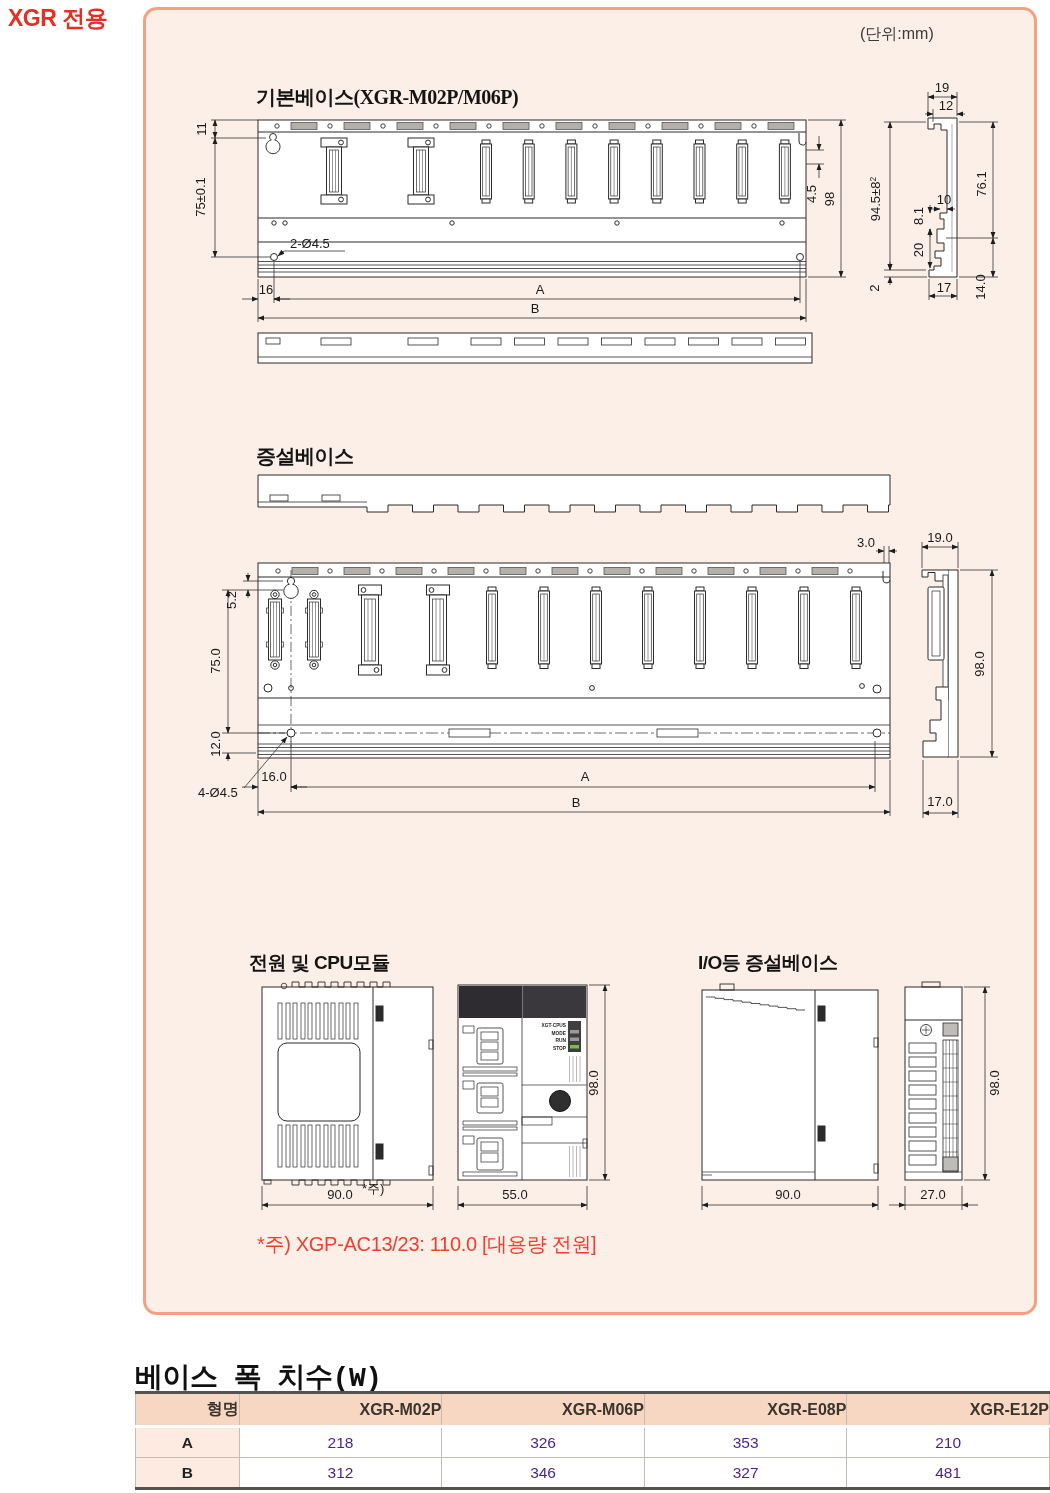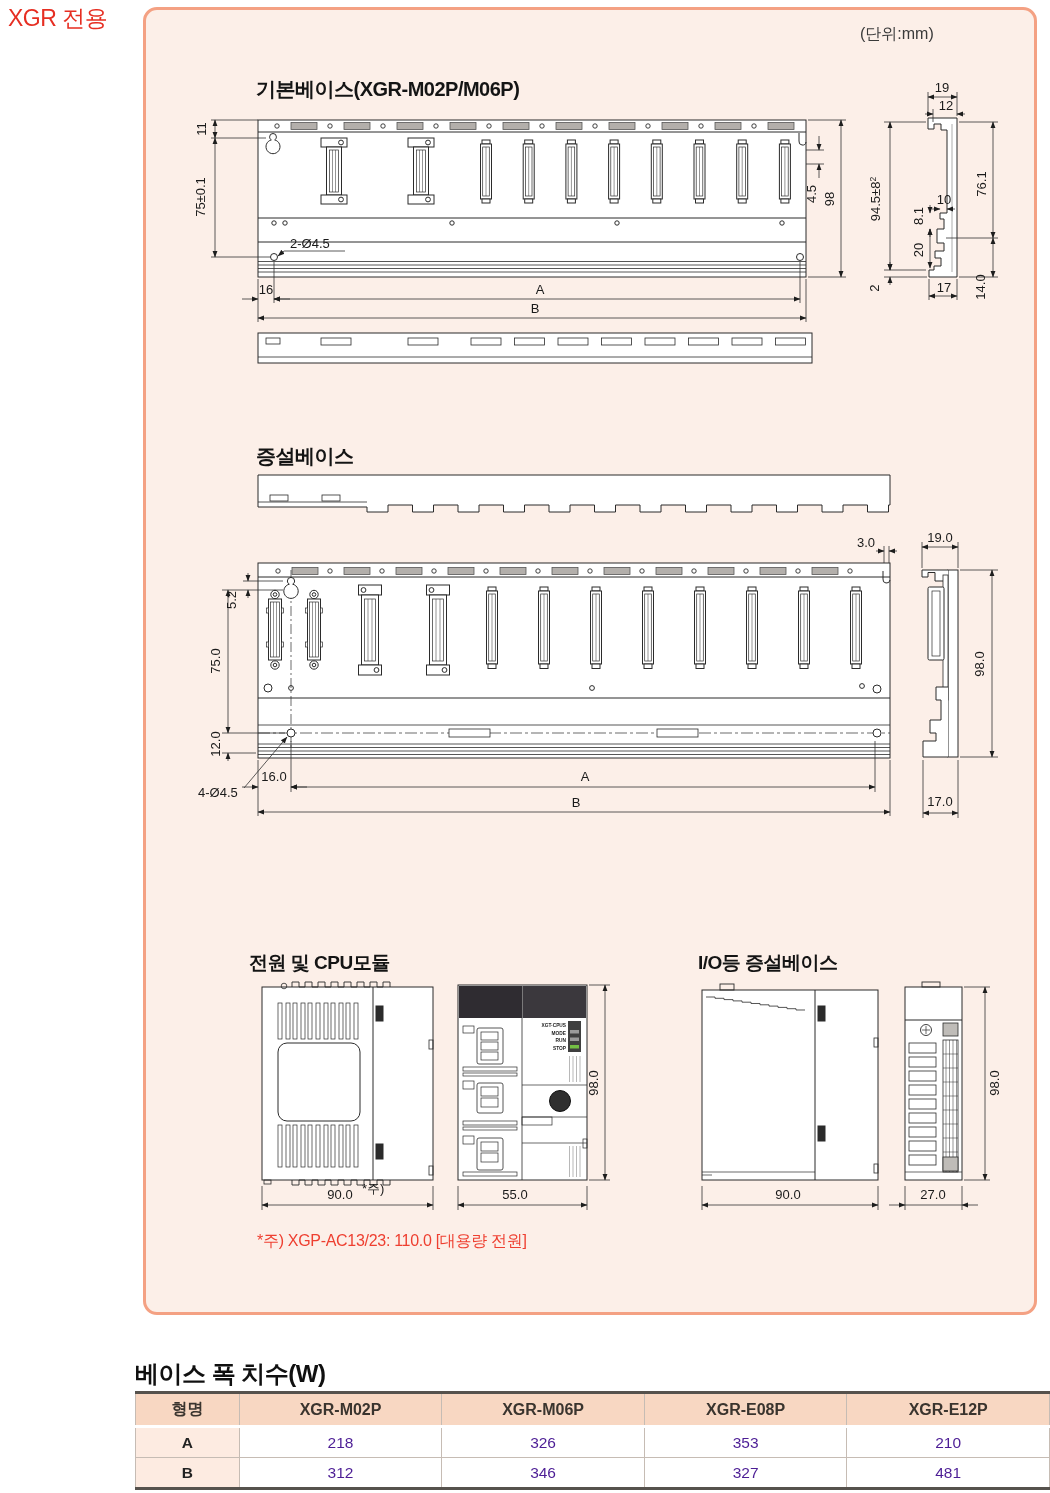--- a/index.html
+++ b/index.html
@@ -2,35 +2,35 @@
 <html><head>
 <meta charset="utf-8">
 <style>
   html,body{margin:0;padding:0;}
   body{width:1050px;height:1493px;position:relative;background:#ffffff;overflow:hidden;
        font-family:"Liberation Sans", sans-serif;color:#1a1a1a;}
   .abs{position:absolute;}
   #panel{left:143px;top:7px;width:894px;height:1308px;background:#fcefe8;
          border:3px solid #f4a183;border-radius:14px;box-sizing:border-box;z-index:0;}
   #vector{left:0;top:0;width:1050px;height:1493px;z-index:1;pointer-events:none;}
-  .tag{left:8px;top:3px;font-size:23px;font-weight:400;color:#e62e22;letter-spacing:-0.5px;z-index:2;}
+  .tag{left:8px;top:3px;font-size:23px;font-weight:700;color:#e62e22;letter-spacing:-0.5px;z-index:2;}
   .unit{left:860px;top:24px;width:158px;text-align:left;font-size:16px;color:#3a3a3a;z-index:2;}
   .sec-title{font-size:20px;font-weight:700;color:#141414;z-index:2;letter-spacing:-0.5px;}
-  #t-d1{left:256px;top:76px;}
+  #t-d1{left:256px;top:84px;font-family:Liberation Serif, serif;}
   #t-d2{left:256px;top:443px;}
   #t-power{left:249px;top:950px;font-size:19px;}
   #t-io{left:698px;top:950px;font-size:19px;}
-  .footnote{left:257px;top:1231px;font-size:16px;color:#ee3f30;z-index:2;letter-spacing:-0.3px;}
-  .tbl-head{left:135px;top:1358px;font-size:24px;font-weight:700;color:#101010;z-index:2;letter-spacing:-0.5px;}
+  .footnote{left:257px;top:1231px;font-size:20px;color:#ee3f30;z-index:2;letter-spacing:-0.3px;}
+  .tbl-head{left:135px;top:1358px;font-size:28px;font-weight:700;color:#101010;z-index:2;letter-spacing:-0.5px;font-family:Liberation Mono, monospace;}
   #basetable{left:135px;top:1391px;width:915px;z-index:2;border-collapse:collapse;
              border-top:3px solid #56524d;border-bottom:3px solid #56524d;font-size:15.5px;}
   #basetable td,#basetable th{border-left:1px solid #c6bcb4;border-right:1px solid #c6bcb4;
              text-align:center;padding:0;height:29px;color:#4c1d95;}
   #basetable th{background:#f8d7c2;color:#3a342e;font-weight:700;font-size:16px;height:31px;
-             border-bottom:3px solid #ffffff;}
+             border-bottom:3px solid #ffffff;text-align:right;}
   #basetable td{border-top:1px solid #c6bcb4;}
   #basetable td.rowlabel{background:#fdebe1;font-weight:700;color:#222;}
   #basetable col.c0{width:104px;} #basetable col.c{width:203px;}
   svg text{font-family:"Liberation Sans", sans-serif;font-size:13px;fill:#1a1a1a;}
   svg .dimtxt{font-size:13px;}
   svg .led{font-size:4.8px;font-weight:700;fill:#1c1c1c;}
 </style>
 </head>
 <body>
 

